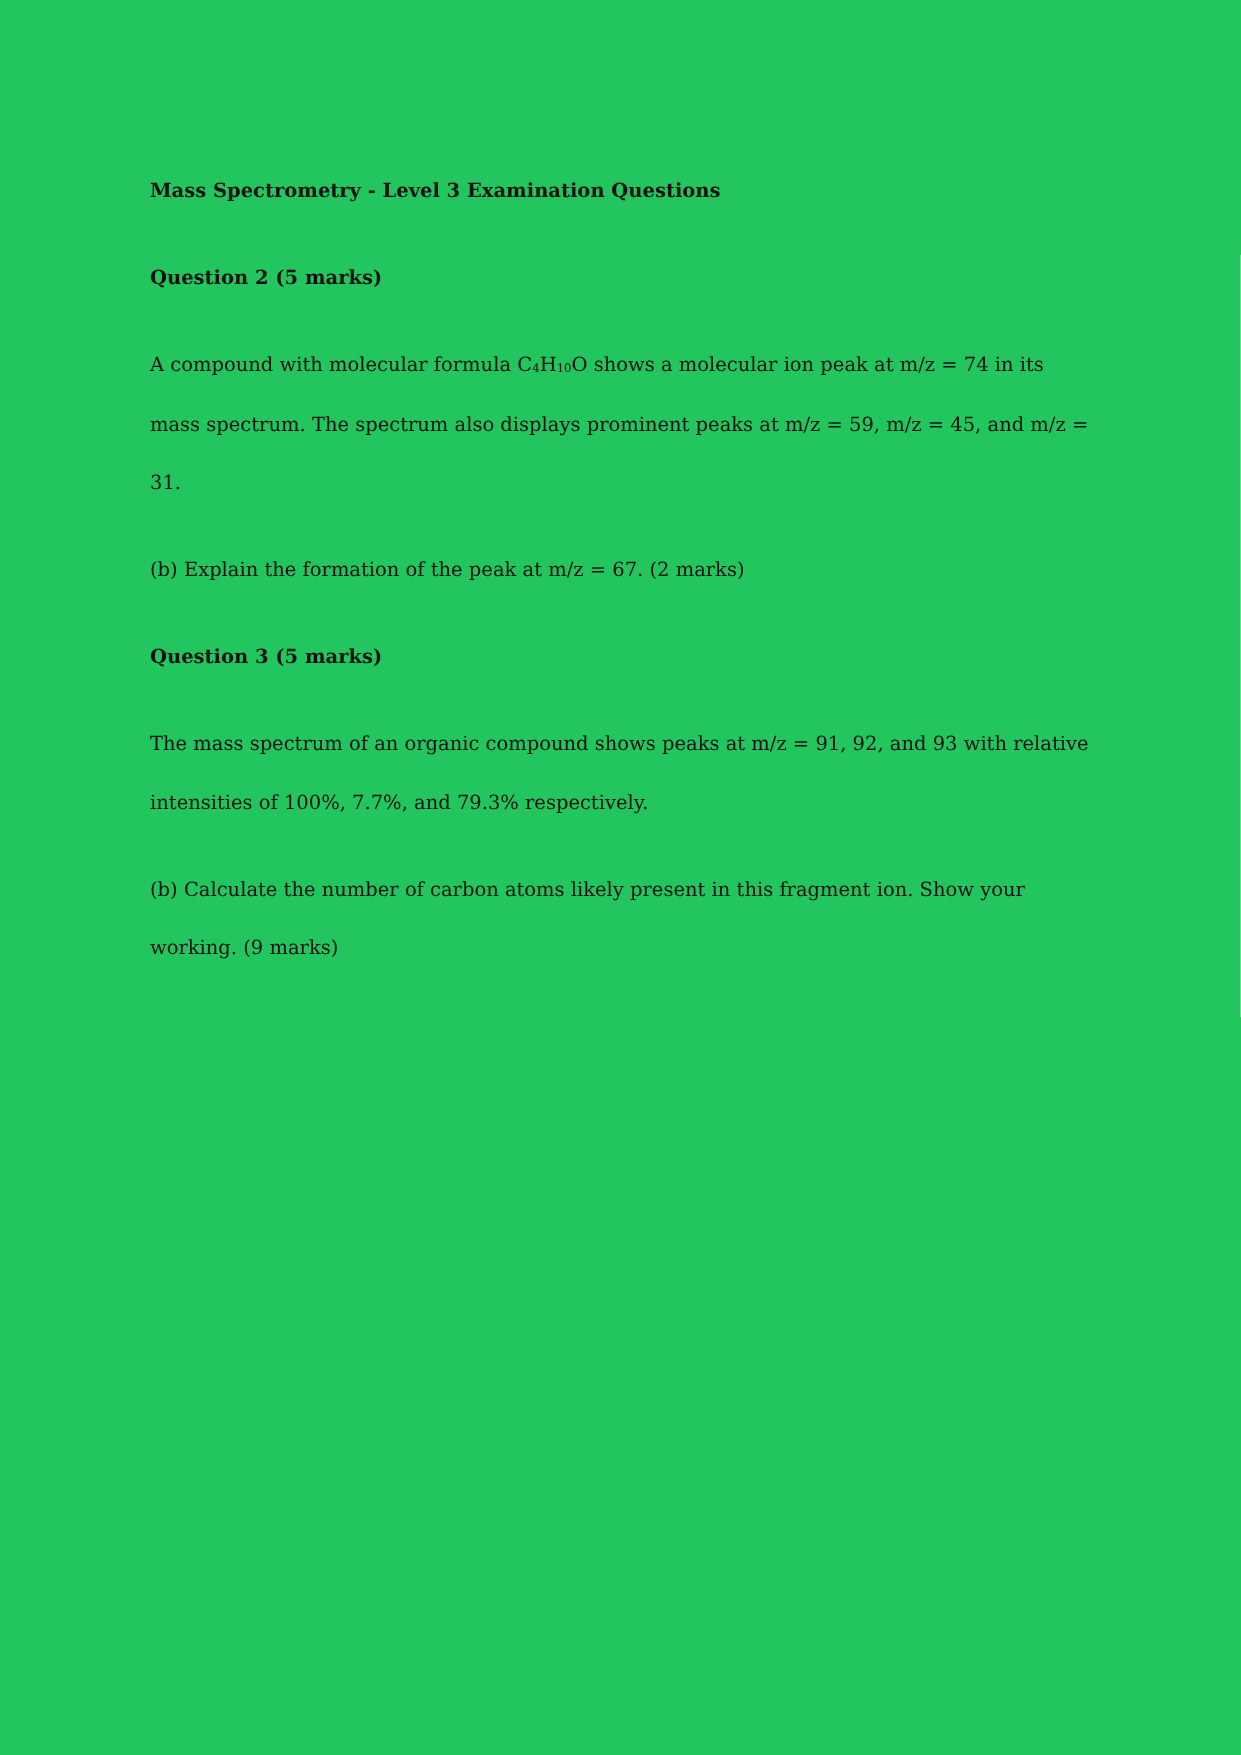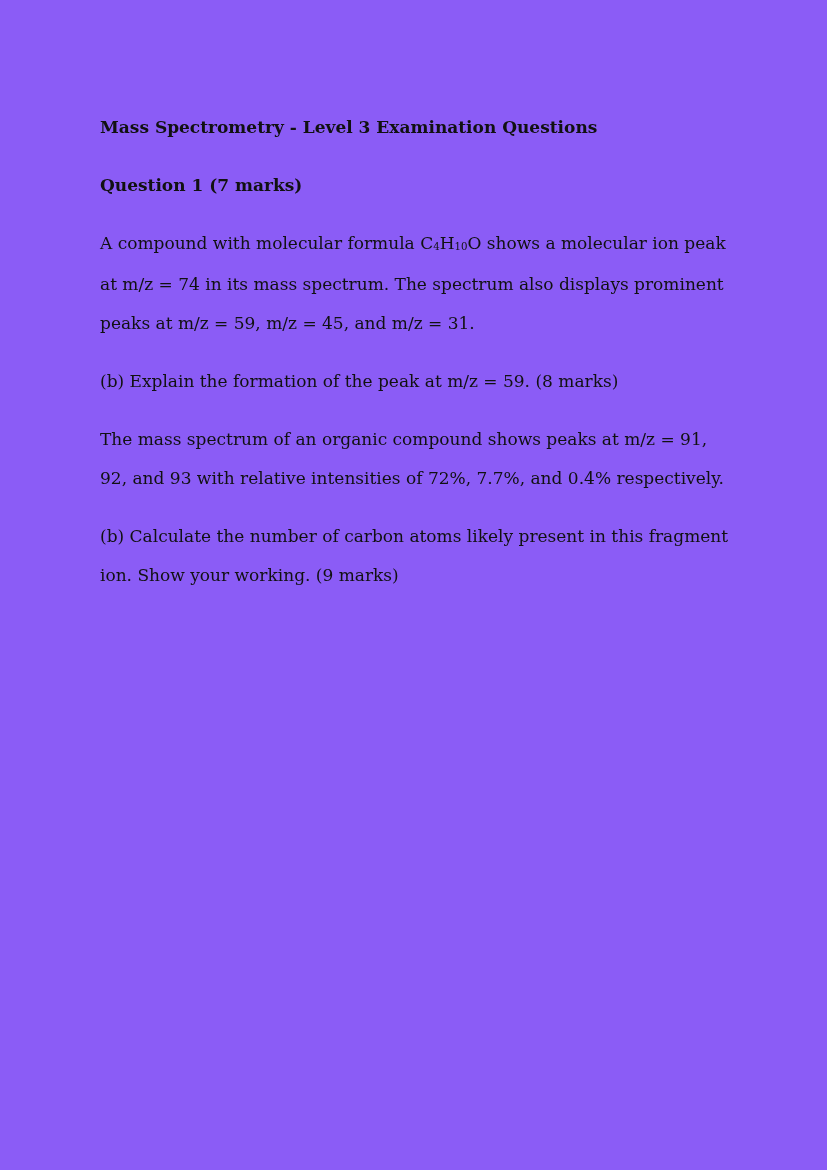--- a/index.html
+++ b/index.html
@@ -10,23 +10,23 @@
   body {
     width: 827px;
     height: 1170px;
     overflow: hidden;
   }
   .page {
     box-sizing: border-box;
     width: 827px;
     height: 1170px;
     padding: 108px 95px 0 100px;
-    background: #8b5cf6;
+    background: #22c55e;
     font-family: "DejaVu Serif", serif;
-    font-size: 17px;
+    font-size: 13px;
     line-height: 39px;
     color: #111111;
   }
   .doc p {
     margin: 0 0 19px 0;
     max-width: 632px;
   }
   .doc .heading {
     font-weight: bold;
   }
@@ -38,30 +38,31 @@
   }
 </style>
 </head>
 <body>
 
 <div class="page">
   <div class="doc">
 
     <p class="heading">Mass Spectrometry - Level 3 Examination Questions</p>
 
-    <p class="heading">Question 1 (7 marks)</p>
+    <p class="heading">Question 2 (5 marks)</p>
 
     <p><span>A compound with molecular formula </span><span><span>C</span><span class="chem-sub">4</span><span>H</span><span class="chem-sub">10</span><span>O</span></span><span> shows a molecular ion peak at m/z = 74 in its mass spectrum. The spectrum also displays prominent peaks at m/z = 59, m/z = 45, and m/z = 31.</span></p>
 
 
-    <p>(b) Explain the formation of the peak at m/z = 59. (8 marks)</p>
+    <p>(b) Explain the formation of the peak at m/z = 67. (2 marks)</p>
 
 
 
 
+    <p class="heading">Question 3 (5 marks)</p>
 
-    <p>The mass spectrum of an organic compound shows peaks at m/z = 91, 92, and 93 with relative intensities of 72%, 7.7%, and 0.4% respectively.</p>
+    <p>The mass spectrum of an organic compound shows peaks at m/z = 91, 92, and 93 with relative intensities of 100%, 7.7%, and 79.3% respectively.</p>
 
 
     <p>(b) Calculate the number of carbon atoms likely present in this fragment ion. Show your working. (9 marks)</p>
 
   </div>
 </div>
 
 </body></html>

